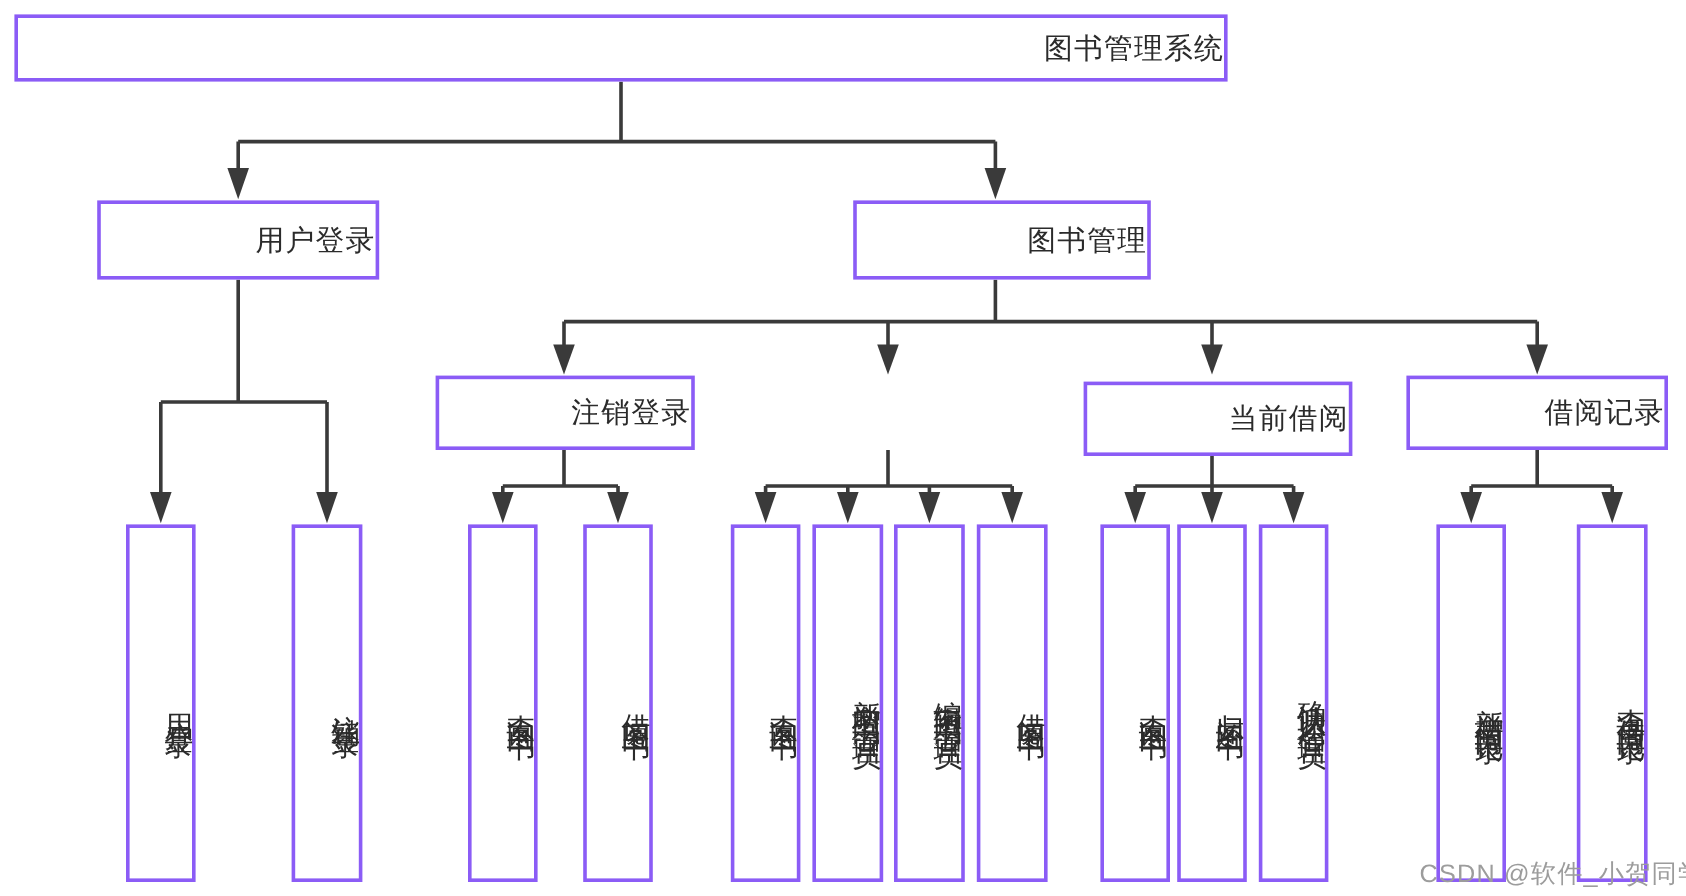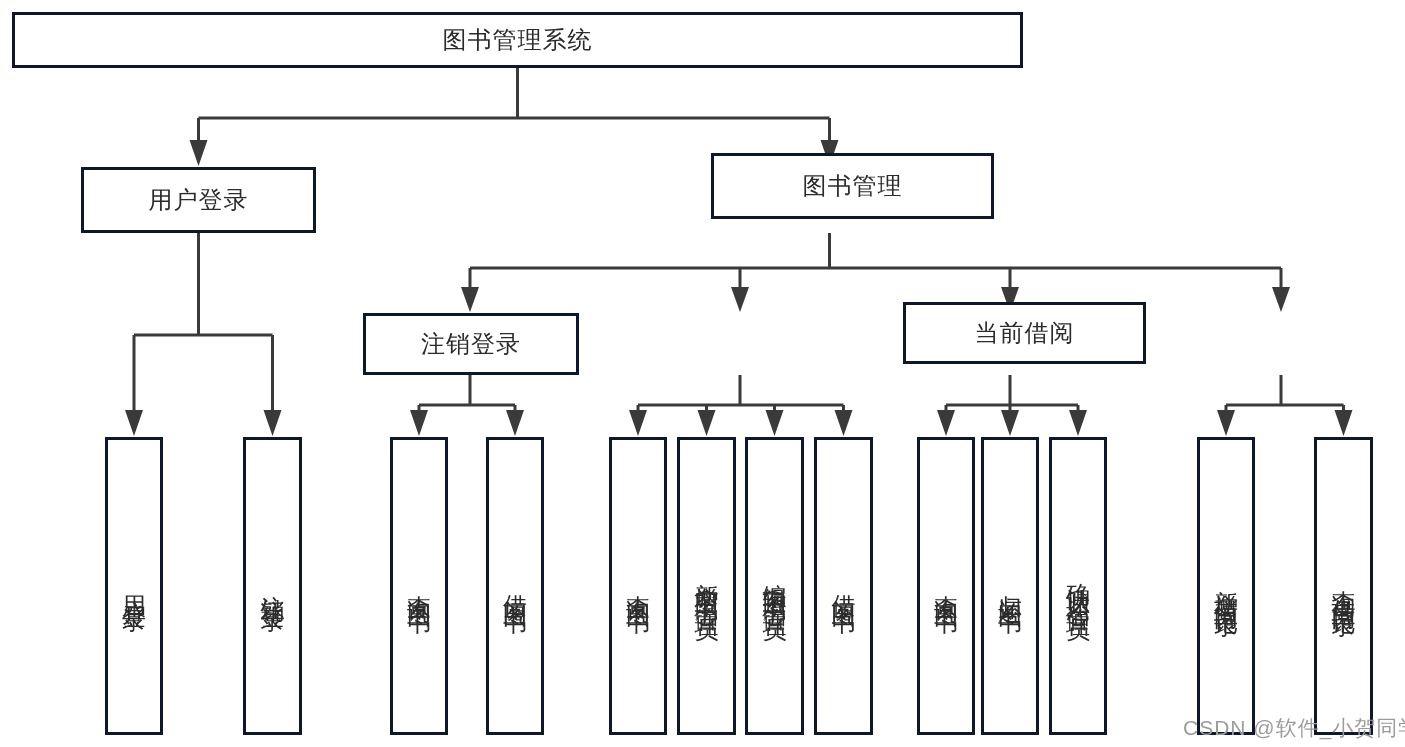--- a/index.html
+++ b/index.html
@@ -3,22 +3,22 @@
 <meta charset="utf-8">
 <style>
   html,body{margin:0;padding:0;}
   body{
     width:1405px;height:747px;background:#ffffff;position:relative;overflow:hidden;
     font-family:"Liberation Sans","DejaVu Sans",sans-serif;color:#2b2b2b;
   }
   .canvas{position:absolute;left:0;top:0;width:1405px;height:747px;}
   svg.connectors{position:absolute;left:0;top:0;z-index:0;}
   .box{
-    position:absolute;border:3px solid #0f172a;background:#ffffff;
-    display:flex;align-items:center;justify-content:center;
+    position:absolute;border:3px solid #8b5cf6;background:#ffffff;
+    display:flex;align-items:center;justify-content:flex-end;
     box-sizing:border-box;z-index:1;
   }
   .box.h span{font-size:24px;letter-spacing:1px;white-space:nowrap;}
   .box.v{top:437px;height:298px;}
   .box.v span{
     writing-mode:vertical-rl;text-orientation:mixed;
     font-size:24px;letter-spacing:5px;line-height:1;
   }
   .watermark{
     position:absolute;left:1183px;top:714px;z-index:5;
@@ -73,29 +73,32 @@
     </g>
   </svg>
 
   <div class="box h" style="left:12px;top:12px;width:1011px;height:56px">
     <span>图书管理系统</span>
   </div>
 
   <div class="box h" style="left:81px;top:167px;width:235px;height:66px">
     <span>用户登录</span>
   </div>
-  <div class="box h" style="left:711px;top:153px;width:283px;height:66px">
+  <div class="box h" style="left:711px;top:167px;width:248px;height:66px">
     <span>图书管理</span>
   </div>
 
   <div class="box h" style="left:363px;top:313px;width:216px;height:62px">
     <span>注销登录</span>
   </div>
-  <div class="box h" style="left:903px;top:302px;width:243px;height:62px">
+  <div class="box h" style="left:903px;top:318px;width:224px;height:62px">
     <span>当前借阅</span>
+  </div>
+  <div class="box h" style="left:1172px;top:313px;width:218px;height:62px">
+    <span>借阅记录</span>
   </div>
 
   <div class="box v" style="left:105px;width:58px">
     <span>用户登录</span>
   </div>
   <div class="box v" style="left:243px;width:59px">
     <span>注销登录</span>
   </div>
 
   <div class="box v" style="left:390px;width:58px">

